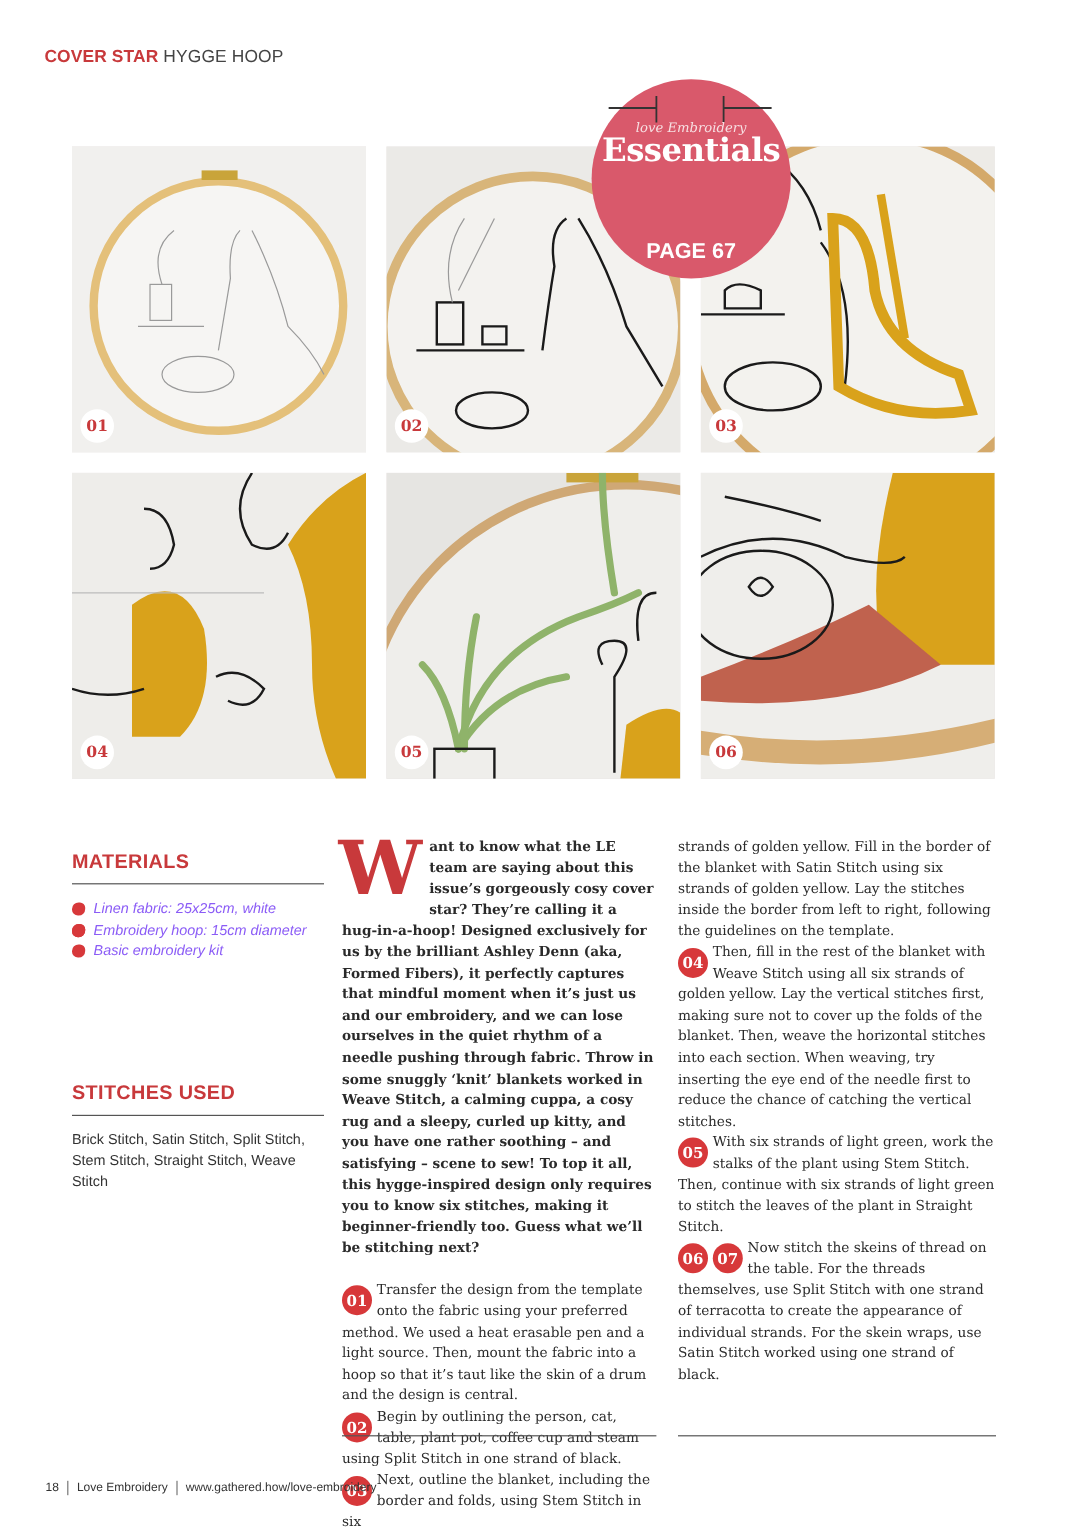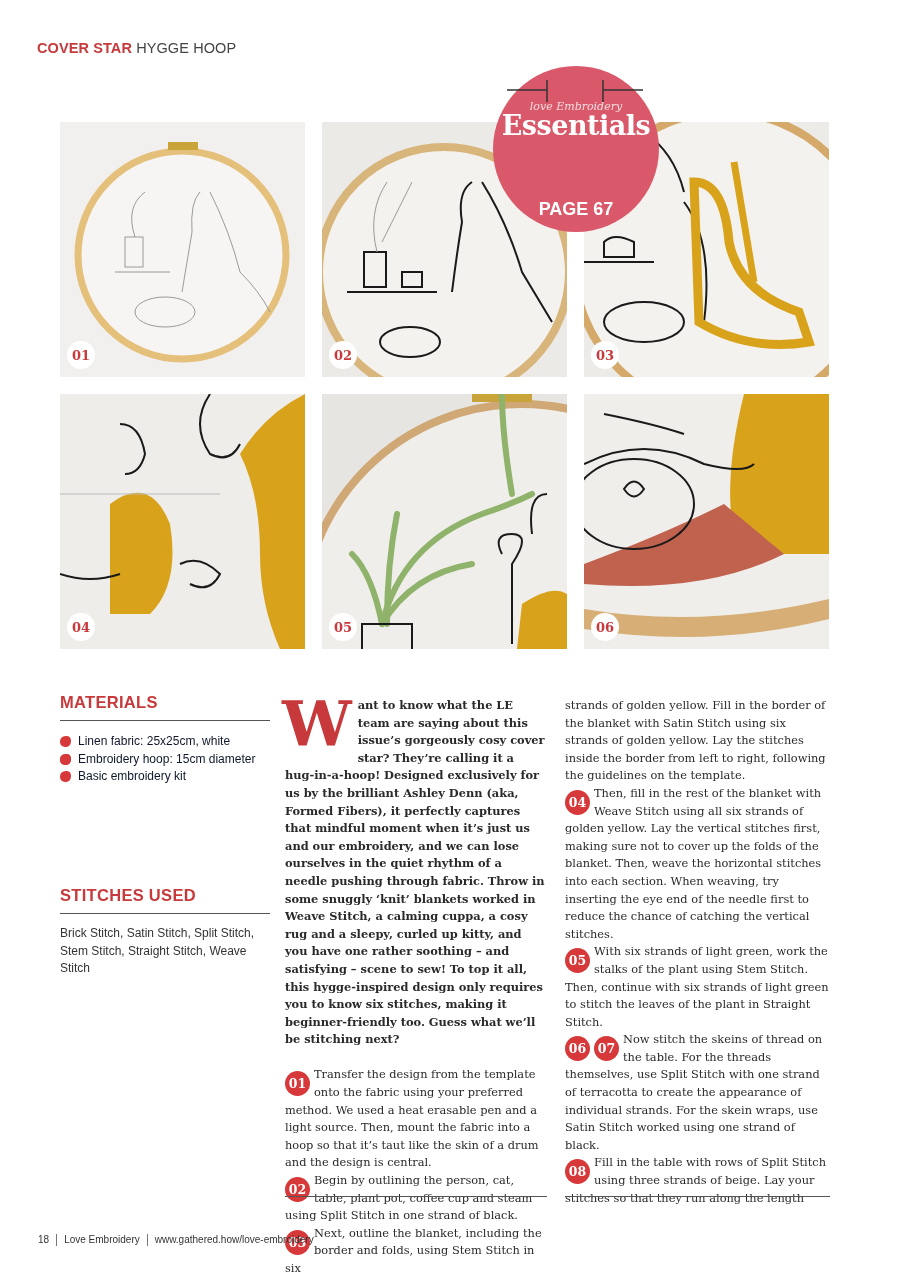--- a/index.html
+++ b/index.html
@@ -22,24 +22,24 @@
     position: absolute; left: 493px; top: 66px; width: 166px; height: 166px; border-radius: 50%;
     background: #d9596b; text-align: center; color: #fff; z-index: 5;
   }
   .essentials .top-deco { position: absolute; left: 14px; top: 8px; width: 140px; height: 30px; }
   .essentials .script { position: absolute; left: 0; right: 0; top: 34px; font-family: "DejaVu Serif", serif; font-style: italic; font-size: 11px; color: #f7dfe2; }
   .essentials .big { position: absolute; left: 0; right: 0; top: 44px; font-family: "DejaVu Serif", serif; font-weight: bold; font-size: 27px; letter-spacing: -0.5px; color: #fff; }
   .essentials .guide { position: absolute; left: 10px; right: 10px; top: 80px; font-size: 13.5px; line-height: 17px; color: #5a2730; }
   .essentials .page { position: absolute; left: 0; right: 0; top: 133px; font-size: 18px; font-weight: bold; color: #fff; }
 
   .side { position: absolute; left: 60px; width: 210px; }
-  .side h2 { color: #c8393b; font-size: 16.5px; font-weight: bold; letter-spacing: 0.3px; }
+  .side h2 { color: #c8393b; font-size: 16.5px; font-weight: bold; letter-spacing: 0.3px; margin-top: 16px; }
   .rule { height: 1px; background: #555; margin-top: 8px; }
   .materials-list { list-style: none; margin-top: 12px; }
-  .materials-list li { position: relative; padding-left: 18px; font-size: 12px; line-height: 17.5px; color: #0f172a; }
+  .materials-list li { position: relative; padding-left: 18px; font-size: 12px; line-height: 17.5px; color: #8b5cf6; font-style: italic; }
   .materials-list .dot { position: absolute; left: 0; top: 3px; width: 11px; height: 11px; border-radius: 50% 40% 50% 45%; background: #d7383a; }
   .stitches { font-size: 12px; line-height: 17.5px; color: #333; margin-top: 11px; }
 
   .col { position: absolute; font-family: "DejaVu Serif", serif; font-size: 11.4px; line-height: 17.6px; color: #2a2a2a; }
   .col1 { left: 285px; top: 697px; width: 262px; }
   .col2 { left: 565px; top: 697px; width: 265px; }
   .intro { font-weight: bold; }
   .dropcap { float: left; font-family: "DejaVu Serif", serif; font-size: 62px; line-height: 50px; color: #c8393b; margin: 2px 6px 0 -3px; height: 52px; }
   .step { margin-top: 0; }
   .stepnum {
@@ -205,21 +205,20 @@
   <p class="step"><span class="stepnum">02</span><span>Begin by outlining the person, cat, table, plant pot, coffee cup and steam using Split Stitch in one strand of black.</span></p>
   <p class="step"><span class="stepnum">03</span><span>Next, outline the blanket, including the border and folds, using Stem Stitch in six</span></p>
 </div>
 
 <div class="col col2">
   <p class="step">strands of golden yellow. Fill in the border of the blanket with Satin Stitch using six strands of golden yellow. Lay the stitches inside the border from left to right, following the guidelines on the template.</p>
   <p class="step"><span class="stepnum">04</span><span>Then, fill in the rest of the blanket with Weave Stitch using all six strands of golden yellow. Lay the vertical stitches first, making sure not to cover up the folds of the blanket. Then, weave the horizontal stitches into each section. When weaving, try inserting the eye end of the needle first to reduce the chance of catching the vertical stitches.</span></p>
   <p class="step"><span class="stepnum">05</span><span>With six strands of light green, work the stalks of the plant using Stem Stitch. Then, continue with six strands of light green to stitch the leaves of the plant in Straight Stitch.</span></p>
   <p class="step"><span class="stepnum">06</span></p>
   <p class="step"><span class="stepnum">07</span><span>Now stitch the skeins of thread on the table. For the threads themselves, use Split Stitch with one strand of terracotta to create the appearance of individual strands. For the skein wraps, use Satin Stitch worked using one strand of black.</span></p>
-  <p class="step"><span class="stepnum">08</span><span>Fill in the table with rows of Split Stitch using three strands of beige. Lay your stitches so that they run along the length</span></p>
 </div>
 
 <div class="bottomrule" style="left:285px; width:262px;"></div>
 <div class="bottomrule" style="left:565px; width:265px;"></div>
 
 <div class="footer">
   <span>18</span><span class="sep"></span><span>Love Embroidery</span><span class="sep"></span><span>www.gathered.how/love-embroidery</span>
 </div>
 
 </body></html>

